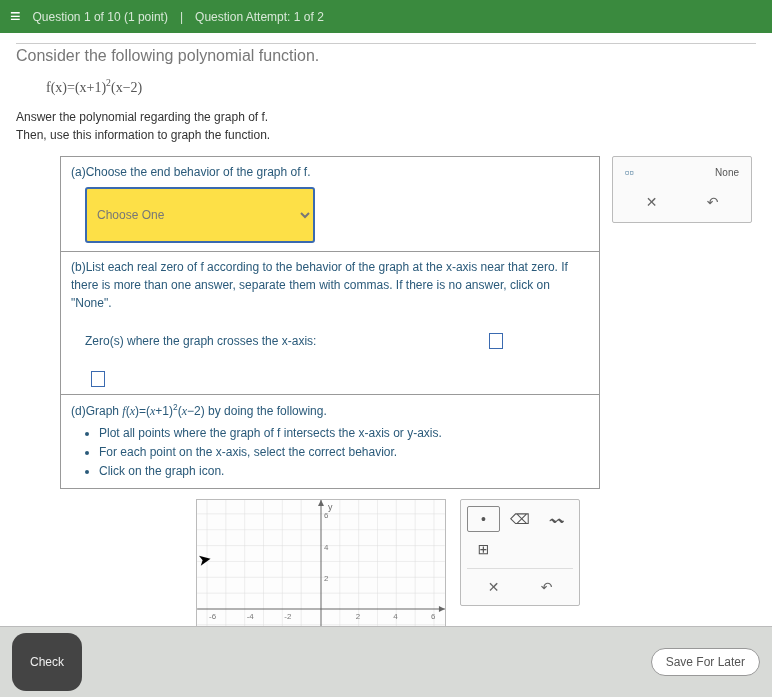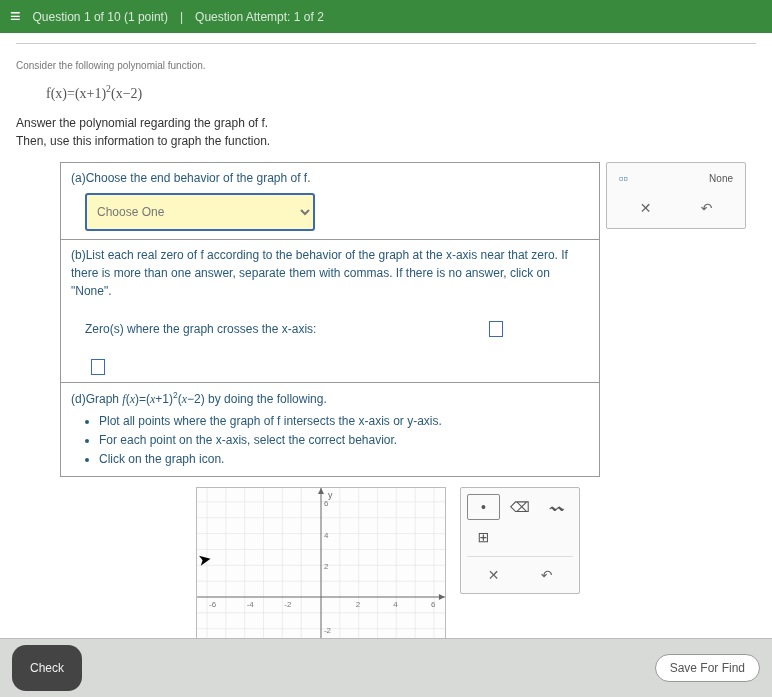--- a/index.html
+++ b/index.html
@@ -1,50 +1,50 @@
 <!DOCTYPE html>
 <html><head>
 <meta charset="utf-8">
 <style>
 *{box-sizing:border-box;margin:0;padding:0}
 body{font-family:Arial,Helvetica,sans-serif;background:#e4e6e3;color:#333;font-size:13px;width:772px;height:697px;overflow:hidden;position:relative}
 .top-bar{background:#3a8a3e;color:#d8e8d8;padding:6px 10px;display:flex;align-items:center;gap:12px;font-size:12px}
 .menu-icon{color:#fff;font-size:18px;cursor:pointer}
 .content{background:#fff;margin:0;padding:10px 16px 0;height:calc(100% - 64px);overflow:hidden}
-.prompt-top{color:#777;font-size:10px;border-top:1px solid #ccc;padding-top:16px}
+.prompt-top{color:#777;font-size:16px;border-top:1px solid #ccc;padding-top:3px}
 .formula{font-family:'Times New Roman',serif;font-size:14px;margin:12px 0 12px 30px;color:#555}
 .instr{color:#333;font-size:12px;line-height:1.5;margin-bottom:12px}
-.main-row{display:flex;gap:6px;align-items:flex-start}
+.main-row{display:flex;gap:12px;align-items:flex-start}
 .q-box{border:1px solid #999;width:540px;margin-left:44px}
 .q-part{padding:6px 10px;border-bottom:1px solid #999;font-size:12px;color:#2a5a7a;line-height:1.5}
 .q-part:last-child{border-bottom:none}
 .q-part .lbl{color:#2a5a7a}
 .select-wrap{margin:6px 0 2px 14px}
-select.choose{width:230px;padding:9px 6px;border:2px solid #3a6ab0;border-radius:3px;color:#777;font-size:12px;background:#fef9c3}
+select.choose{width:230px;padding:18px 6px;border:2px solid #3a6ab0;border-radius:3px;color:#777;font-size:12px;background:#fde047}
 .inline-input{display:inline-block;width:14px;height:16px;border:1px solid #3a6ab0;vertical-align:middle;margin-left:6px;background:#fff}
 .indent{margin-left:14px;margin-top:20px}
 .bullets{margin:4px 0 2px 28px;color:#2a5a7a;font-size:12px}
 .bullets li{margin:1px 0}
 .side-panel{border:1px solid #bbb;background:#fafafa;width:140px;padding:8px;border-radius:2px}
 .sp-row1{display:flex;justify-content:space-between;align-items:center;margin-bottom:10px;padding:0 4px}
 .sp-icon{font-size:13px;color:#4a7a9a}
 .sp-none{font-size:10px;color:#555}
 .sp-row2{display:flex;justify-content:space-around;align-items:center}
 .sp-btn{width:28px;height:24px;display:flex;align-items:center;justify-content:center;color:#666;font-size:14px;cursor:pointer}
 .graph-area{display:flex;gap:14px;margin:10px 0 0 180px;align-items:flex-start}
 .graph-box{width:250px;height:220px;border:1px solid #bbb;position:relative;background:#fdfdfd}
 .graph-box svg{width:100%;height:100%}
 .tool-panel{border:1px solid #bbb;background:#fafafa;width:120px;padding:6px;border-radius:2px}
 .tool-grid{display:grid;grid-template-columns:repeat(3,1fr);gap:4px;margin-bottom:6px}
 .tool-cell{height:26px;display:flex;align-items:center;justify-content:center;font-size:14px;color:#555;cursor:pointer}
 .tool-cell.sel{border:1px solid #888;border-radius:2px}
 .tool-row2{display:flex;justify-content:space-around;border-top:1px solid #ddd;padding-top:6px}
 .cursor-arrow{position:absolute;left:198px;top:550px;font-size:16px;color:#000;pointer-events:none;transform:rotate(-10deg)}
 .bottom-bar{position:absolute;bottom:0;left:0;right:0;background:#d8dad7;border-top:1px solid #bbb;padding:6px 12px;display:flex;justify-content:space-between;align-items:center}
-.check-btn{background:#444;color:#eee;border:none;border-radius:14px;padding:16px 18px;font-size:12px;cursor:pointer}
+.check-btn{background:#444;color:#eee;border:none;border-radius:14px;padding:22px 18px;font-size:12px;cursor:pointer}
 .save-btn{background:#fff;border:1px solid #999;border-radius:14px;padding:6px 14px;font-size:12px;color:#555;cursor:pointer}
 sup{font-size:.7em}
 .it{font-style:italic;font-family:'Times New Roman',serif}
 </style>
 </head>
 <body>
 
 <div class="top-bar">
   <span class="menu-icon">≡</span>
   <span>Question 1 of 10 (1 point)</span>
@@ -165,14 +165,14 @@
         <span class="sp-btn">↶</span>
       </div>
     </div>
   </div>
 </div>
 
 <div class="cursor-arrow">➤</div>
 
 <div class="bottom-bar">
   <button class="check-btn">Check</button>
-  <button class="save-btn">Save For Find</button>
+  <button class="save-btn">Save For Later</button>
 </div>
 
 </body></html>

